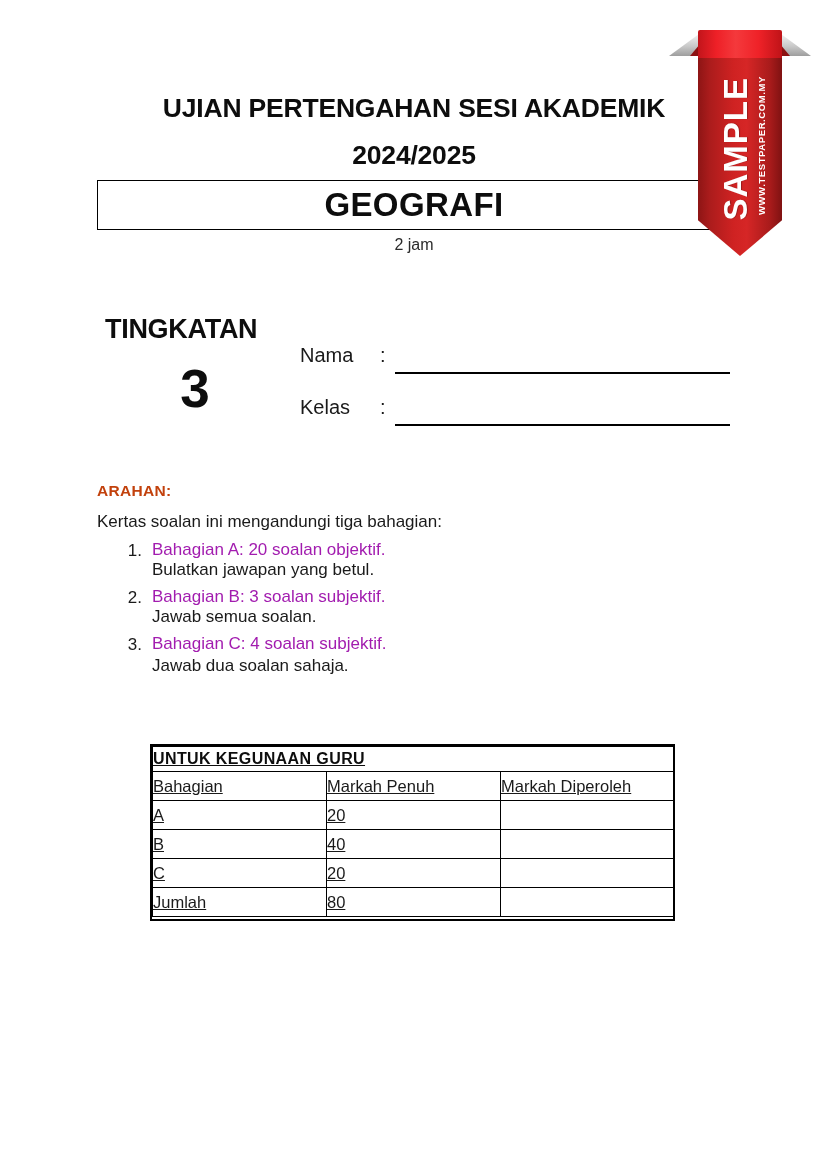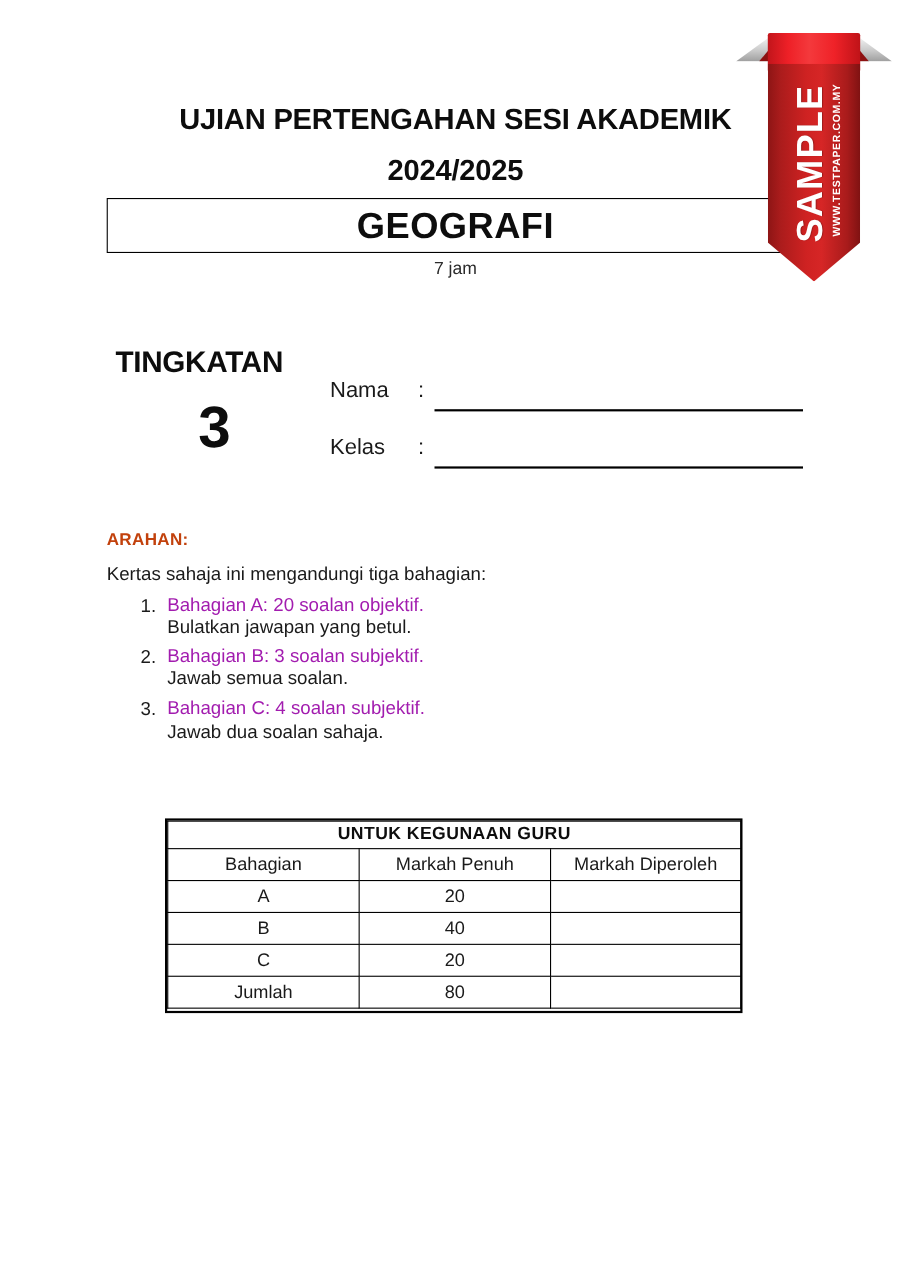--- a/index.html
+++ b/index.html
@@ -189,24 +189,24 @@
     top: 746px;
     width: 521px;
     border-collapse: collapse;
     table-layout: fixed;
   }
   .marks-table td, .marks-table th {
     border: 1.1px solid #000000;
     font-weight: normal;
     font-size: 16.5px;
     color: #1a1a1a;
-    text-align: center;
     height: 29px;
     padding: 0;
     box-sizing: border-box;
+    text-decoration: underline;
   }
   .marks-table .title-cell {
     font-weight: bold;
     font-size: 16px;
     letter-spacing: 0.4px;
     height: 25px;
     color: #0d0d0d;
   }
   .marks-table col.c1 { width: 174px; }
   .marks-table col.c2 { width: 174px; }
@@ -308,39 +308,39 @@
 </head>
 <body>
 
 <div class="page">
 
   <div class="exam-title">UJIAN PERTENGAHAN SESI AKADEMIK</div>
   <div class="exam-year">2024/2025</div>
 
   <div class="subject-box"></div>
   <div class="subject-name">GEOGRAFI</div>
-  <div class="duration">7 jam</div>
+  <div class="duration">2 jam</div>
 
   <div class="tingkatan-label">TINGKATAN</div>
   <div class="tingkatan-number">3</div>
 
   <div class="field" id="field-nama">
     <span class="f-label">Nama</span>
     <span class="f-colon">:</span>
     <span class="f-line"></span>
   </div>
 
   <div class="field" id="field-kelas">
     <span class="f-label">Kelas</span>
     <span class="f-colon">:</span>
     <span class="f-line"></span>
   </div>
 
   <div class="arahan-heading">ARAHAN:</div>
-  <div class="arahan-intro">Kertas sahaja ini mengandungi tiga bahagian:</div>
+  <div class="arahan-intro">Kertas soalan ini mengandungi tiga bahagian:</div>
 
   <div class="arahan-list">
     <div class="arahan-item">
       <span class="num">1.</span>
       <div class="main">Bahagian A: 20 soalan objektif.</div>
       <div class="sub">Bulatkan jawapan yang betul.</div>
     </div>
     <div class="arahan-item">
       <span class="num">2.</span>
       <div class="main">Bahagian B: 3 soalan subjektif.</div>

